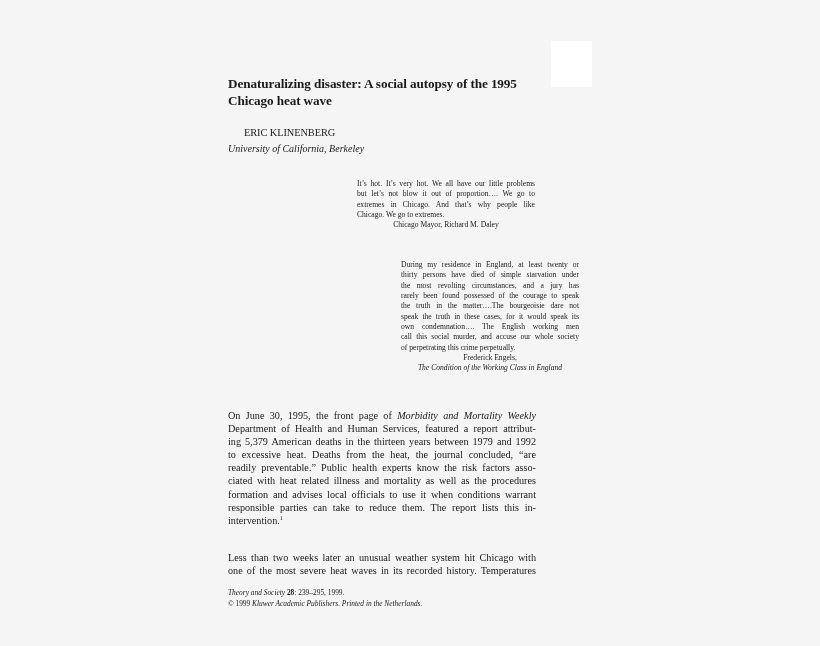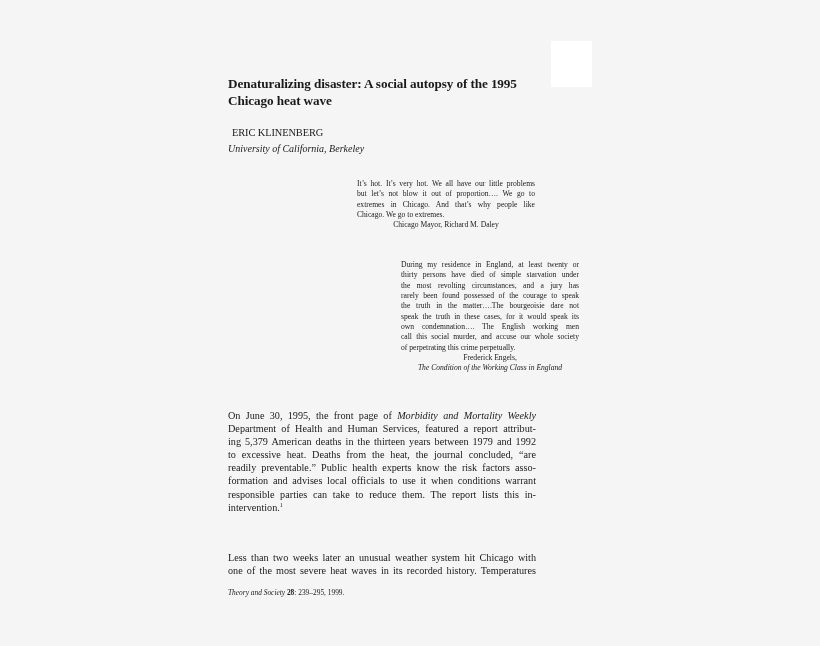--- a/index.html
+++ b/index.html
@@ -34,21 +34,21 @@
       left: 0;
       top: 75px;
       width: 320px;
       font-weight: bold;
       font-size: 13.2px;
       line-height: 17px;
       letter-spacing: -0.1px;
     }
     .author {
       position: absolute;
-      left: 4px;
+      left: 16px;
       top: 127px;
       font-size: 10.4px;
       letter-spacing: -0.1px;
     }
     .affiliation {
       position: absolute;
       left: 0;
       top: 143px;
       font-size: 10px;
       font-style: italic;
@@ -144,27 +144,29 @@
     <span class="attrib">Frederick Engels,</span>
     <span class="attrib italic">The Condition of the Working Class in England</span>
   </div>
 
   <div class="body-text para1">
     <span class="line"><span>On June 30, 1995, the front page of </span><i>Morbidity and Mortality Weekly</i></span>
     <span class="line">Department of Health and Human Services, featured a report attribut-</span>
     <span class="line">ing 5,379 American deaths in the thirteen years between 1979 and 1992</span>
     <span class="line">to excessive heat. Deaths from the heat, the journal concluded, “are</span>
     <span class="line">readily preventable.” Public health experts know the risk factors asso-</span>
+    <span class="line">ciated with heat related illness and mortality as well as the procedures</span>
     <span class="line">formation and advises local officials to use it when conditions warrant</span>
     <span class="line">responsible parties can take to reduce them. The report lists this in-</span>
     <span class="line last"><span>intervention.</span><sup>1</sup></span>
   </div>
 
   <div class="body-text para2">
     <span class="line">Less than two weeks later an unusual weather system hit Chicago with</span>
     <span class="line">one of the most severe heat waves in its recorded history. Temperatures</span>
   </div>
 
   <div class="footer">
     <span class="line"><i>Theory and Society</i> <b>28</b><span>: 239–295, 1999.</span></span>
+    <span class="line"><span>© 1999 </span><i>Kluwer Academic Publishers. Printed in the Netherlands.</i></span>
   </div>
 
 </div>
 
 </body></html>

